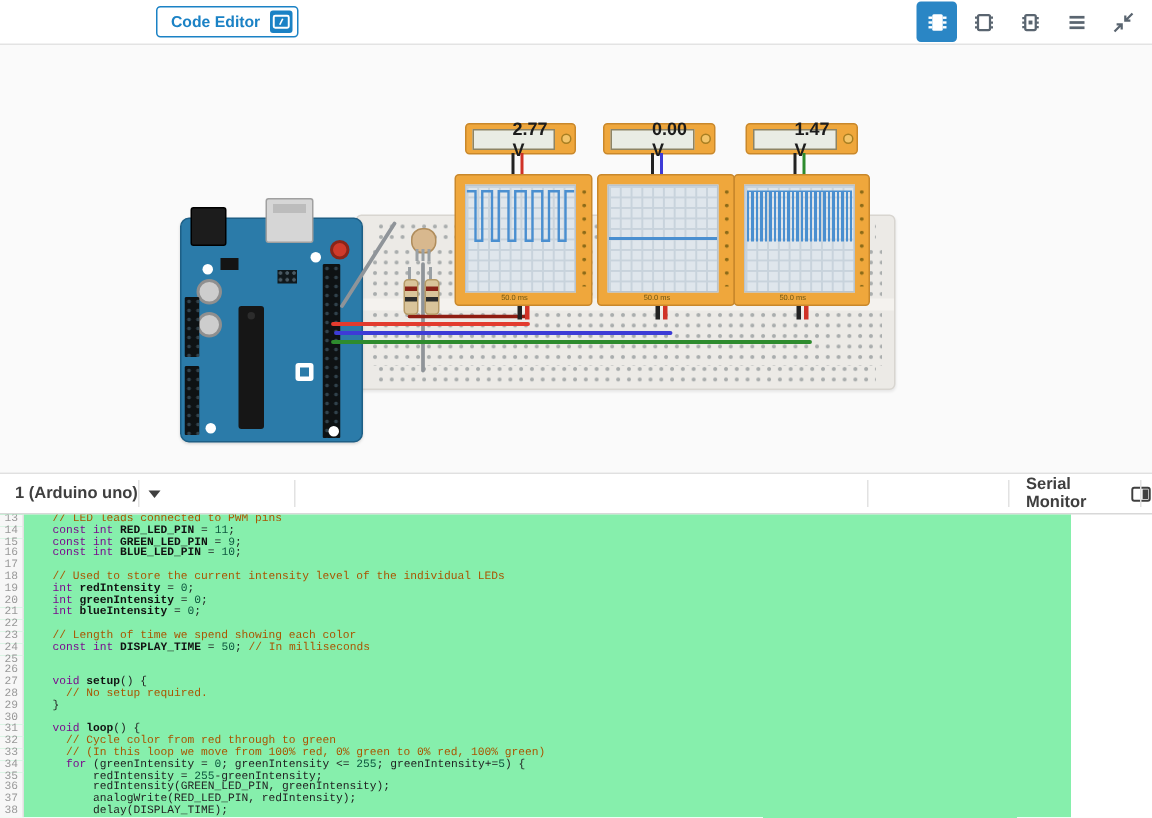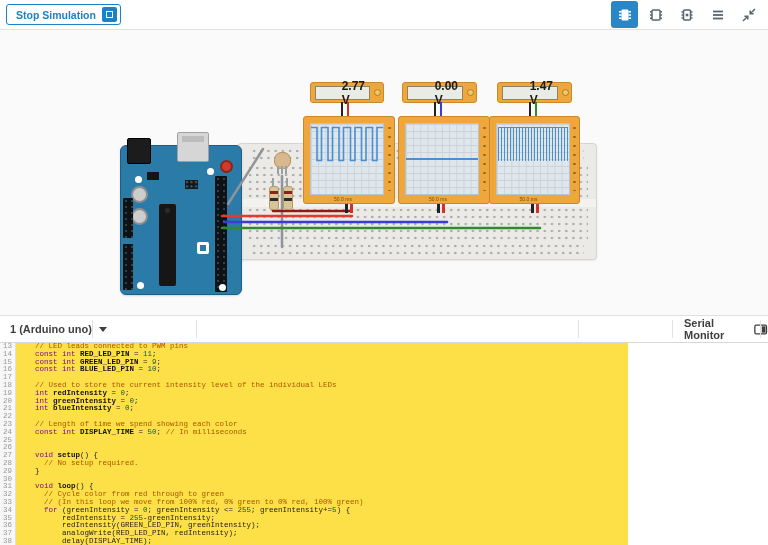--- a/index.html
+++ b/index.html
@@ -88,43 +88,46 @@
   
   .bottombar{position:absolute;left:0;top:315px;width:768px;height:28px;background:#fff;
              border-top:1px solid #e0e0e0;border-bottom:1px solid #d8d8d8;box-sizing:border-box;
              font-size:11px;font-weight:bold;color:#3f3f3f;}
   .bb-item{position:absolute;top:0;height:26px;display:flex;align-items:center;gap:7px;cursor:pointer;}
   .bb-div{position:absolute;top:4px;height:18px;width:1px;background:#e2e2e2;}
   .caret{width:0;height:0;border-left:4px solid transparent;border-right:4px solid transparent;
          border-top:5px solid #3f3f3f;}
 
   
-  .code{position:absolute;left:0;top:343px;width:628px;height:202px;background:#fde047;overflow:hidden;
+  .code{position:absolute;left:0;top:343px;width:714px;height:202px;background:#86efac;overflow:hidden;
         font-family:"Liberation Mono",monospace;font-size:7.5px;line-height:7.8px;}
   .code-line{display:flex;height:7.8px;white-space:pre;}
   .gut{flex:0 0 16px;text-align:right;padding-right:3px;color:#999;background:#f7f7f7;
        border-right:1px solid #e0e0e0;box-sizing:border-box;}
   .src{padding-left:4px;color:#222;margin-left:15px;}
   .tk-cm{color:#aa5500;}
   .tk-kw{color:#7a0b8e;}
   .tk-num{color:#0f5a40;}
   .tk-df{color:#111;font-weight:bold;}
   .tk-pl{color:#222;}
 </style>
 </head>
 <body>
 
 <div id="app">
 
   <div class="topbar">
-    <button class="tb-btn" style="left:6px;">
-      <span>Stop Simulation</span>
+    <button class="tb-btn" style="left:104px;">
+      <span>Code Editor</span>
       <span class="tb-ico">
-          <span class="sq"></span>
-        </span>
+        <svg width="15" height="15" viewBox="0 0 15 15">
+          <rect x="2.5" y="3.5" width="10" height="8" rx="1" fill="none" stroke="#fff" stroke-width="1.3"></rect>
+          <path d="M6.5 9.5 L8.5 5.5" stroke="#fff" stroke-width="1.1"></path>
+        </svg>
+      </span>
     </button>
 
     <div class="top-icons">
       <div class="ti sel">
         <svg width="16" height="16" viewBox="0 0 16 16">
           <rect x="4.5" y="2.5" width="7" height="11" rx="1" fill="#fff"></rect>
           <g fill="#fff">
               <rect x="2" y="4" width="2.5" height="1.6"></rect>
               <rect x="2" y="7.2" width="2.5" height="1.6"></rect>
               <rect x="2" y="10.4" width="2.5" height="1.6"></rect>

